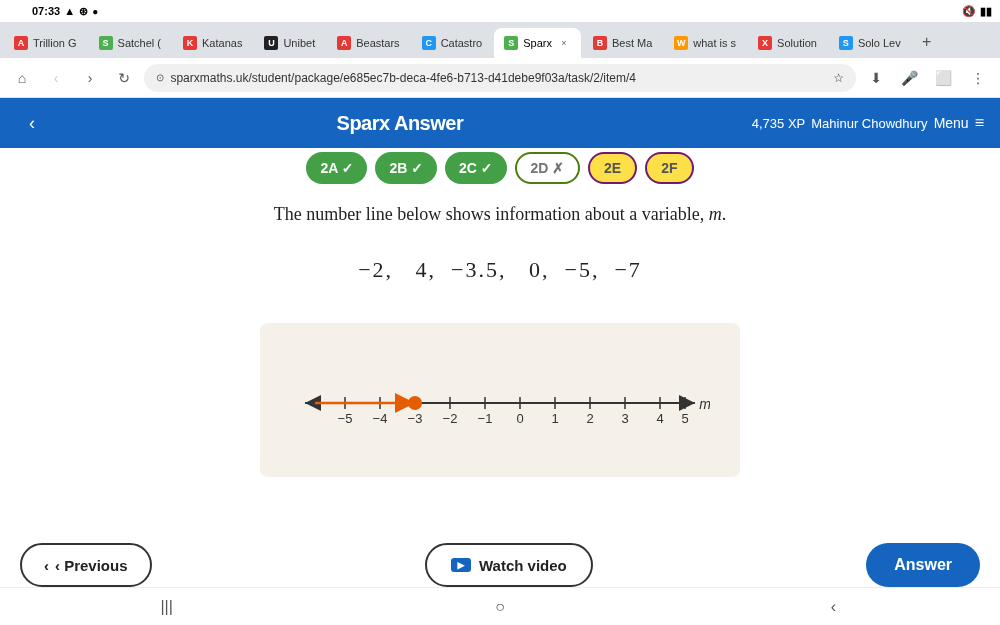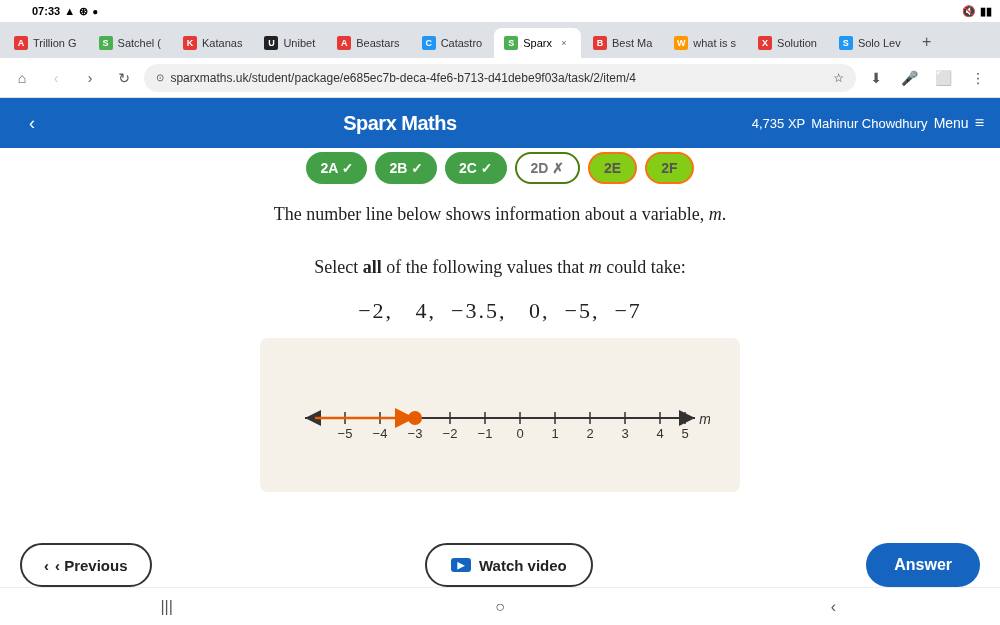--- a/index.html
+++ b/index.html
@@ -191,21 +191,21 @@
       border-radius: 20px;
       font-size: 14px;
       font-weight: 600;
       cursor: pointer;
       display: flex;
       align-items: center;
       gap: 4px;
     }
     .task-tab.completed { background: #43a047; color: #fff; }
     .task-tab.failed { background: #fff; color: #737373; border: 2px solid #4d7c0f; }
-    .task-tab.incomplete { background: #84cc16; color: #555; border: 2px solid #f97316; }
+    .task-tab.incomplete { background: #fde047; color: #555; border: 2px solid #701a75; }
     .task-tab.summary { background: #fff; color: #1565c0; border: 2px solid #1565c0; }
 
     
     .question-area {
       text-align: center;
       padding: 0 20px;
     }
     .question-text {
       font-size: 18px;
       color: #222;
@@ -216,21 +216,21 @@
     .question-instruction {
       font-size: 18px;
       color: #222;
       margin-bottom: 20px;
       font-family: Georgia, serif;
     }
     .question-instruction strong { font-weight: 700; }
     .values-line {
       font-size: 22px;
       color: #222;
-      margin-bottom: 14px;
+      margin-bottom: 40px;
       font-family: Georgia, serif;
       letter-spacing: 2px;
     }
 
     
     .number-line-container {
       width: 480px;
       margin: 0 auto 30px auto;
       background: #f5f0e8;
       border-radius: 8px;
@@ -404,21 +404,21 @@
     <span style="margin-left:auto;">☆</span>
   </div>
   <div class="toolbar-icon">⬇</div>
   <div class="toolbar-icon">🎤</div>
   <div class="toolbar-icon">⬜</div>
   <div class="toolbar-icon">⋮</div>
 </div>
 
 <div class="sparx-header">
   <div class="sparx-back-btn">‹</div>
-  <div class="sparx-logo">Sparx Maths</div>
+  <div class="sparx-logo">Sparx Answer</div>
   <div class="sparx-header-right">
     <span>4,735 XP</span>
     <span>Mahinur Chowdhury</span>
     <div class="menu-btn">
       <span>Menu</span>
       <span style="font-size:16px;">≡</span>
     </div>
   </div>
 </div>
 
@@ -441,23 +441,20 @@
       <span>2E</span>
     </div>
     <div class="task-tab incomplete">
       <span>2F</span>
     </div>
   </div>
 
   <div class="question-area">
     <p class="question-text">
       The number line below shows information about a variable, <em>m</em>.
-    </p>
-    <p class="question-instruction">
-      Select <strong>all</strong> of the following values that <em>m</em> could take:
     </p>
     <p class="values-line">
       −2,&nbsp;&nbsp; 4,&nbsp; −3.5,&nbsp;&nbsp; 0,&nbsp; −5,&nbsp; −7
     </p>
 
     <div class="number-line-container">
       <svg class="number-line-svg" viewBox="0 0 420 90" xmlns="http://www.w3.org/2000/svg">
 
         <defs>
           <marker id="arrowLeft" markerWidth="8" markerHeight="8" refX="0" refY="4" orient="auto">

